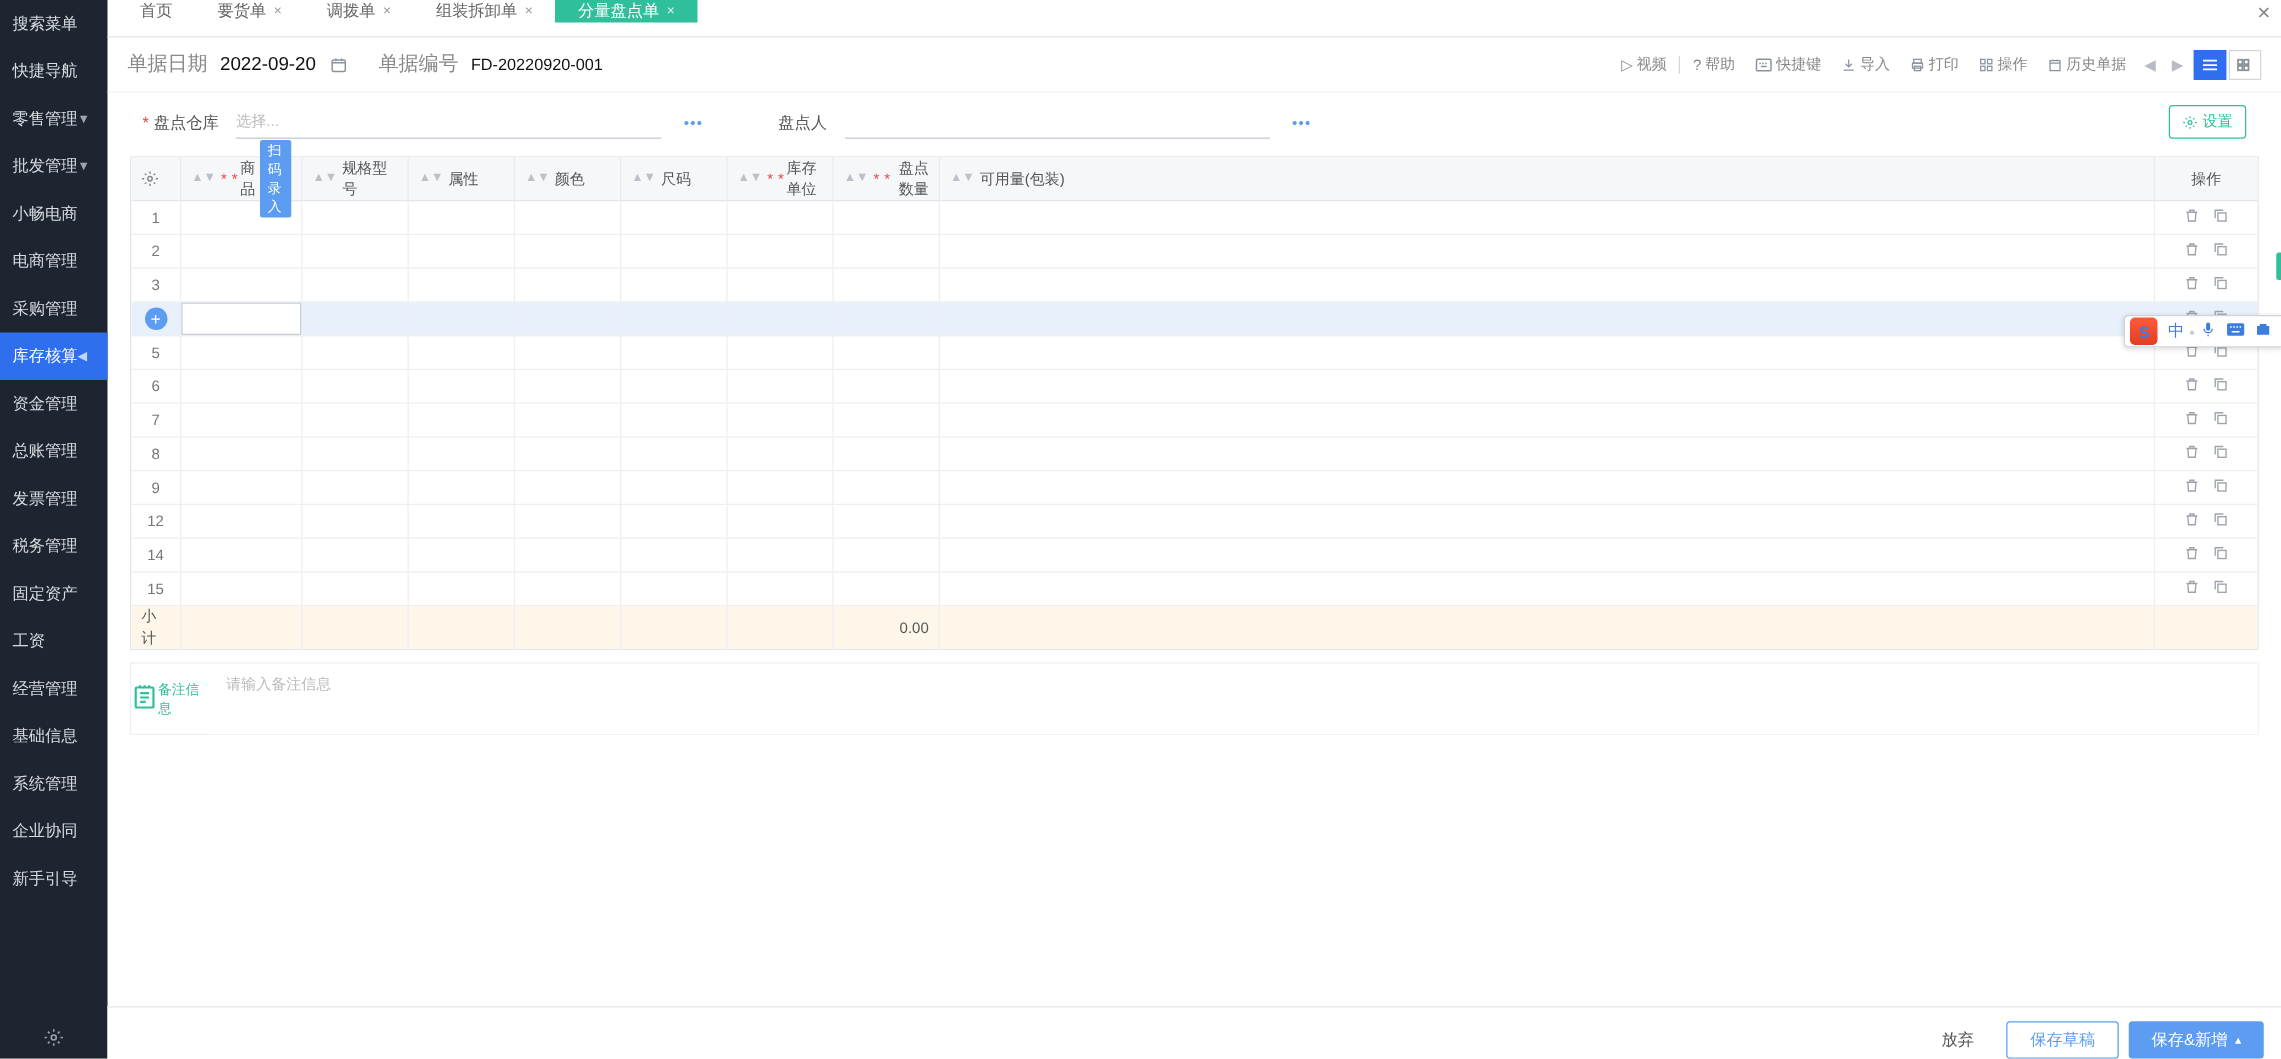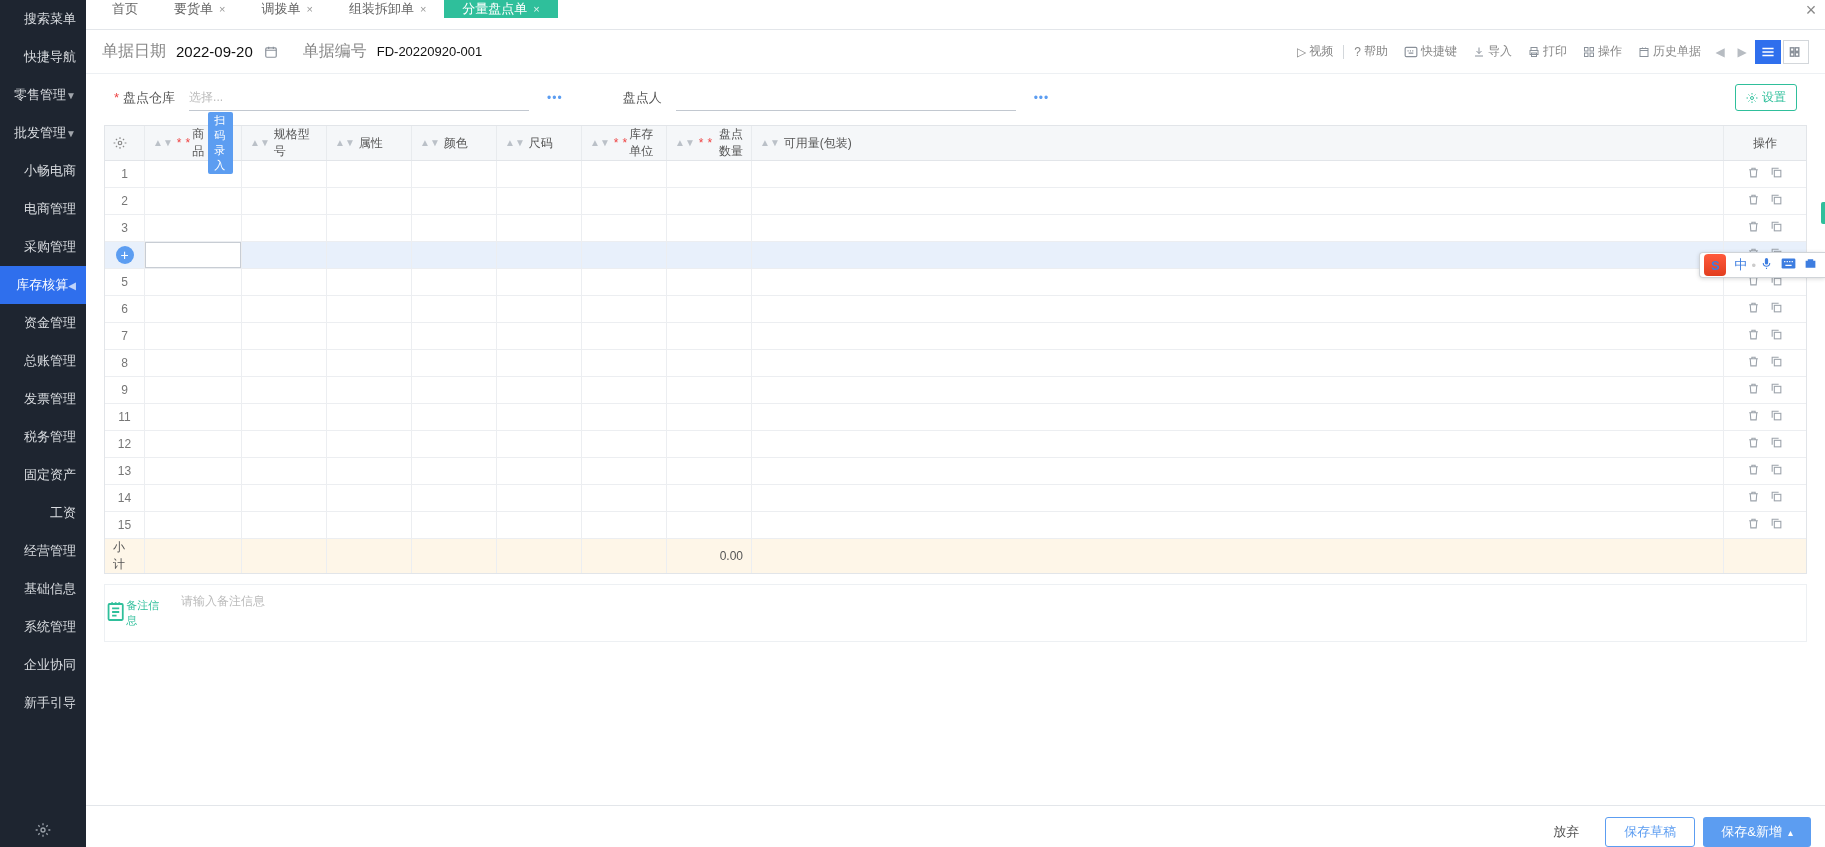--- a/index.html
+++ b/index.html
@@ -1,21 +1,21 @@
 <!DOCTYPE html>
 <html><head>
 <meta charset="utf-8">
 <style>
 * { box-sizing: border-box; margin: 0; padding: 0; }
 body { font-family: "Microsoft YaHei", "PingFang SC", Arial, sans-serif; font-size: 12px; color: #333; background: #fff; overflow: hidden; }
 .app { display: flex; height: 847px; width: 1825px; position: relative; }
 
 
 .sidebar { width: 86px; background: #1e2530; color: #d9dce0; display: flex; flex-direction: column; }
-.side-item { height: 38px; display: flex; align-items: center; padding: 0 10px; font-size: 13px; cursor: pointer; position: relative; justify-content: flex-end; }
+.side-item { height: 38px; display: flex; align-items: center; padding: 0 10px; font-size: 13px; cursor: pointer; position: relative; justify-content: flex-start; }
 .side-item.active { background: #2f6fed; color: #fff; }
 .side-item .arrow { font-size: 10px; opacity: .7; }
 .side-foot { margin-top: auto; height: 34px; display: flex; align-items: center; justify-content: center; color: #9aa1a9; }
 
 
 .main { flex: 1; display: flex; flex-direction: column; }
 .tabs { height: 30px; display: flex; align-items: flex-start; border-bottom: 1px solid #e3e6ea; padding-left: 8px; }
 .tab { display: flex; align-items: center; padding: 0 18px; font-size: 13px; color: #666; cursor: pointer; position: relative; }
 .tab .close { margin-left: 6px; font-size: 11px; color: #999; }
 .tab.active { background: #2fbf9b; color: #fff; }
@@ -515,61 +515,21 @@
               <span class="op-ic"><svg width="13" height="13" viewBox="0 0 24 24" fill="none" stroke="#9ca3ab" stroke-width="2">
                   <path d="M4 7h16M9 7V4h6v3M6 7l1 13h10l1-13"></path>
                 </svg></span>
               <span class="op-ic"><svg width="13" height="13" viewBox="0 0 24 24" fill="none" stroke="#9ca3ab" stroke-width="2">
                   <rect x="8" y="8" width="12" height="12"></rect>
                   <path d="M4 16V4h12"></path>
                 </svg></span>
             </div>
           </div>
           <div class="grow">
-            <div class="gc c-idx idx">11</div>
-            <div class="gc c-prod" style="padding: 0px;"></div>
-            <div class="gc c-spec"></div>
-            <div class="gc c-attr"></div>
-            <div class="gc c-color"></div>
-            <div class="gc c-size"></div>
-            <div class="gc c-unit"></div>
-            <div class="gc c-qty"></div>
-            <div class="gc c-avail"></div>
-            <div class="gc c-op">
-              <span class="op-ic"><svg width="13" height="13" viewBox="0 0 24 24" fill="none" stroke="#9ca3ab" stroke-width="2">
-                  <path d="M4 7h16M9 7V4h6v3M6 7l1 13h10l1-13"></path>
-                </svg></span>
-              <span class="op-ic"><svg width="13" height="13" viewBox="0 0 24 24" fill="none" stroke="#9ca3ab" stroke-width="2">
-                  <rect x="8" y="8" width="12" height="12"></rect>
-                  <path d="M4 16V4h12"></path>
-                </svg></span>
-            </div>
-          </div>
-          <div class="grow">
             <div class="gc c-idx idx">12</div>
-            <div class="gc c-prod" style="padding: 0px;"></div>
-            <div class="gc c-spec"></div>
-            <div class="gc c-attr"></div>
-            <div class="gc c-color"></div>
-            <div class="gc c-size"></div>
-            <div class="gc c-unit"></div>
-            <div class="gc c-qty"></div>
-            <div class="gc c-avail"></div>
-            <div class="gc c-op">
-              <span class="op-ic"><svg width="13" height="13" viewBox="0 0 24 24" fill="none" stroke="#9ca3ab" stroke-width="2">
-                  <path d="M4 7h16M9 7V4h6v3M6 7l1 13h10l1-13"></path>
-                </svg></span>
-              <span class="op-ic"><svg width="13" height="13" viewBox="0 0 24 24" fill="none" stroke="#9ca3ab" stroke-width="2">
-                  <rect x="8" y="8" width="12" height="12"></rect>
-                  <path d="M4 16V4h12"></path>
-                </svg></span>
-            </div>
-          </div>
-          <div class="grow">
-            <div class="gc c-idx idx">13</div>
             <div class="gc c-prod" style="padding: 0px;"></div>
             <div class="gc c-spec"></div>
             <div class="gc c-attr"></div>
             <div class="gc c-color"></div>
             <div class="gc c-size"></div>
             <div class="gc c-unit"></div>
             <div class="gc c-qty"></div>
             <div class="gc c-avail"></div>
             <div class="gc c-op">
               <span class="op-ic"><svg width="13" height="13" viewBox="0 0 24 24" fill="none" stroke="#9ca3ab" stroke-width="2">

